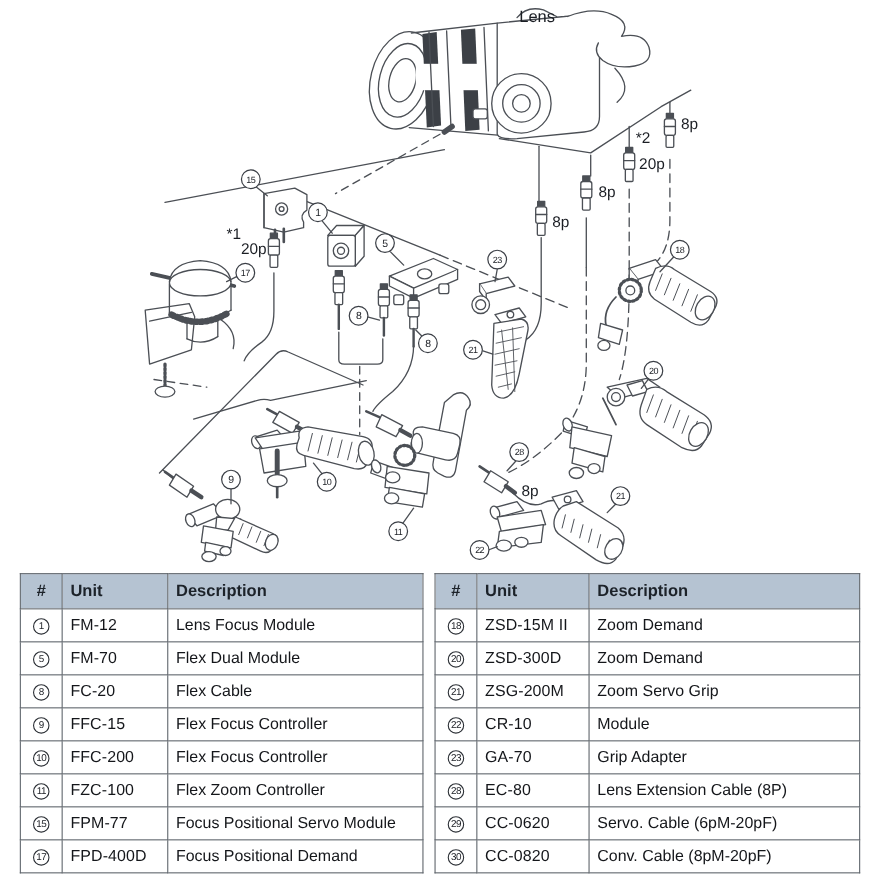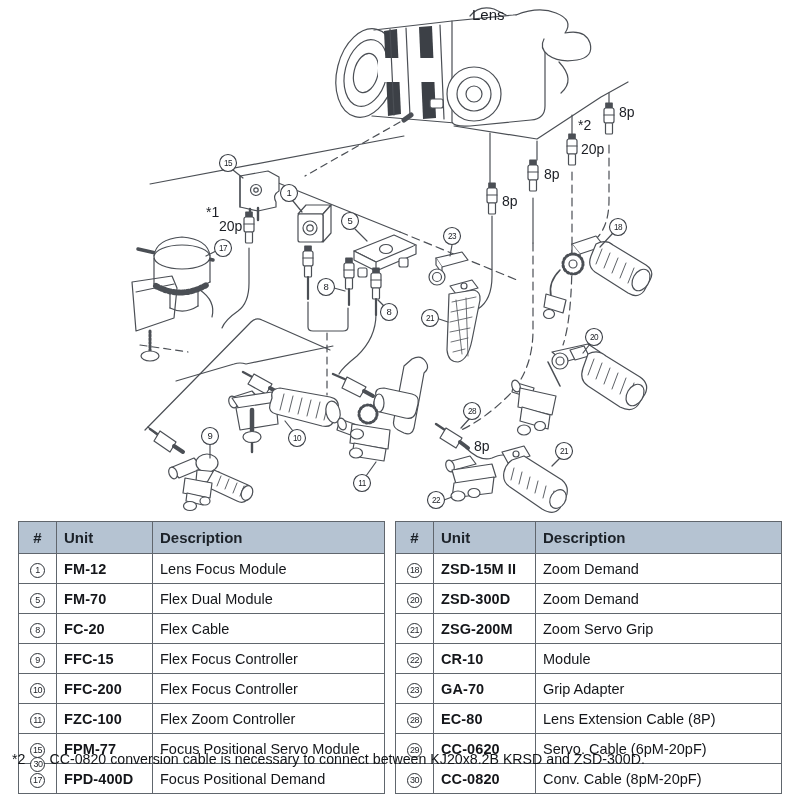--- a/index.html
+++ b/index.html
@@ -7,21 +7,21 @@
   #stage{position:absolute;inset:0;width:800px;height:800px;}
   #diagram-svg{position:absolute;left:0;top:0;}
   .tablewrap{position:absolute;top:521px;}
   #left-table-wrap{left:18px;}
   #right-table-wrap{left:395px;}
   table.parts-table{border-collapse:collapse;table-layout:fixed;}
   table.parts-table th, table.parts-table td{border:1px solid #60666d;padding:4px 7px;overflow:hidden;white-space:nowrap;}
   table.parts-table th{background:#b5c3d2;text-align:left;font-size:15px;font-weight:bold;color:#1c2229;height:23px;}
   table.parts-table th.numcol, table.parts-table td.numcol{text-align:center;padding:1px 2px;}
   table.parts-table td{font-size:14.5px;height:21px;color:#14161a;}
-  td.unitcell{font-weight:bold;letter-spacing:.1px;}
+  td.unitcell{font-weight:normal;letter-spacing:.1px;}
   .circ{display:inline-flex;align-items:center;justify-content:center;width:15px;height:15px;border:1.2px solid #2c3036;border-radius:50%;font-size:9px;line-height:1;letter-spacing:-.5px;color:#1b1e24;background:#fff;box-sizing:border-box;}
   #footnotes{position:absolute;left:12px;top:751px;width:780px;font-size:14.2px;color:#111417;}
   .fnline{margin-bottom:3px;white-space:nowrap;}
   .fnline .circ{margin:0 4px 0 5px;vertical-align:-2.5px;}
 </style>
 </head>
 <body>
 
 <div id="stage">
 
@@ -498,16 +498,15 @@
           <tr>
             <td class="numcol"><span class="circ">30</span></td>
             <td class="unitcell">CC-0820</td>
             <td>Conv. Cable (8pM-20pF)</td>
           </tr>
         </tbody>
   </table>
 </div>
 
 <div id="footnotes">
-      <div class="fnline"><span>*2</span><span class="circ">30</span><span>CC-0820 conversion cable is necessary to connect between KJ20x8.2B KRSD and ZSD-300D.</span></div>
     </div>
 
 </div>
 
 </body></html>

